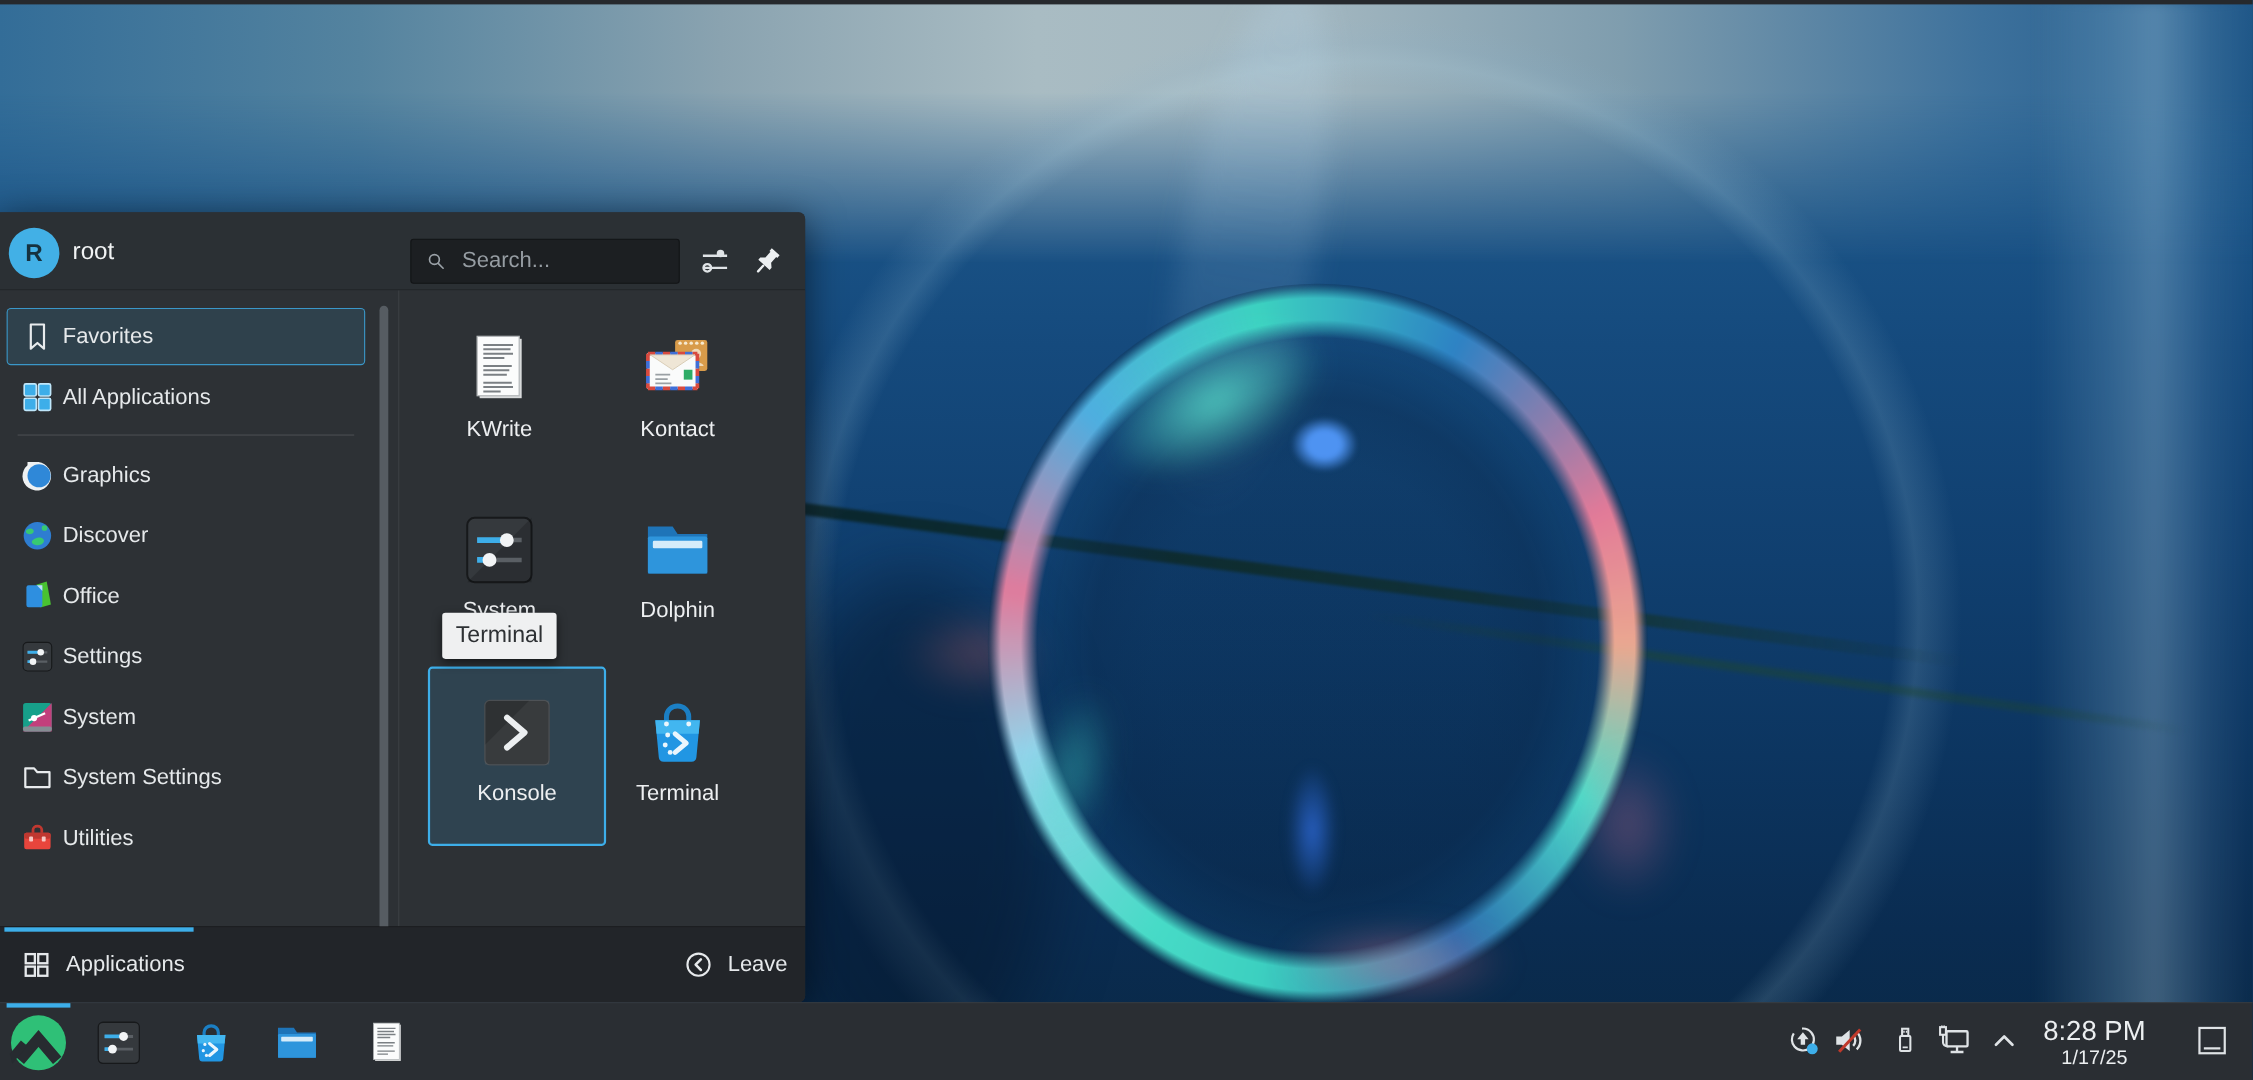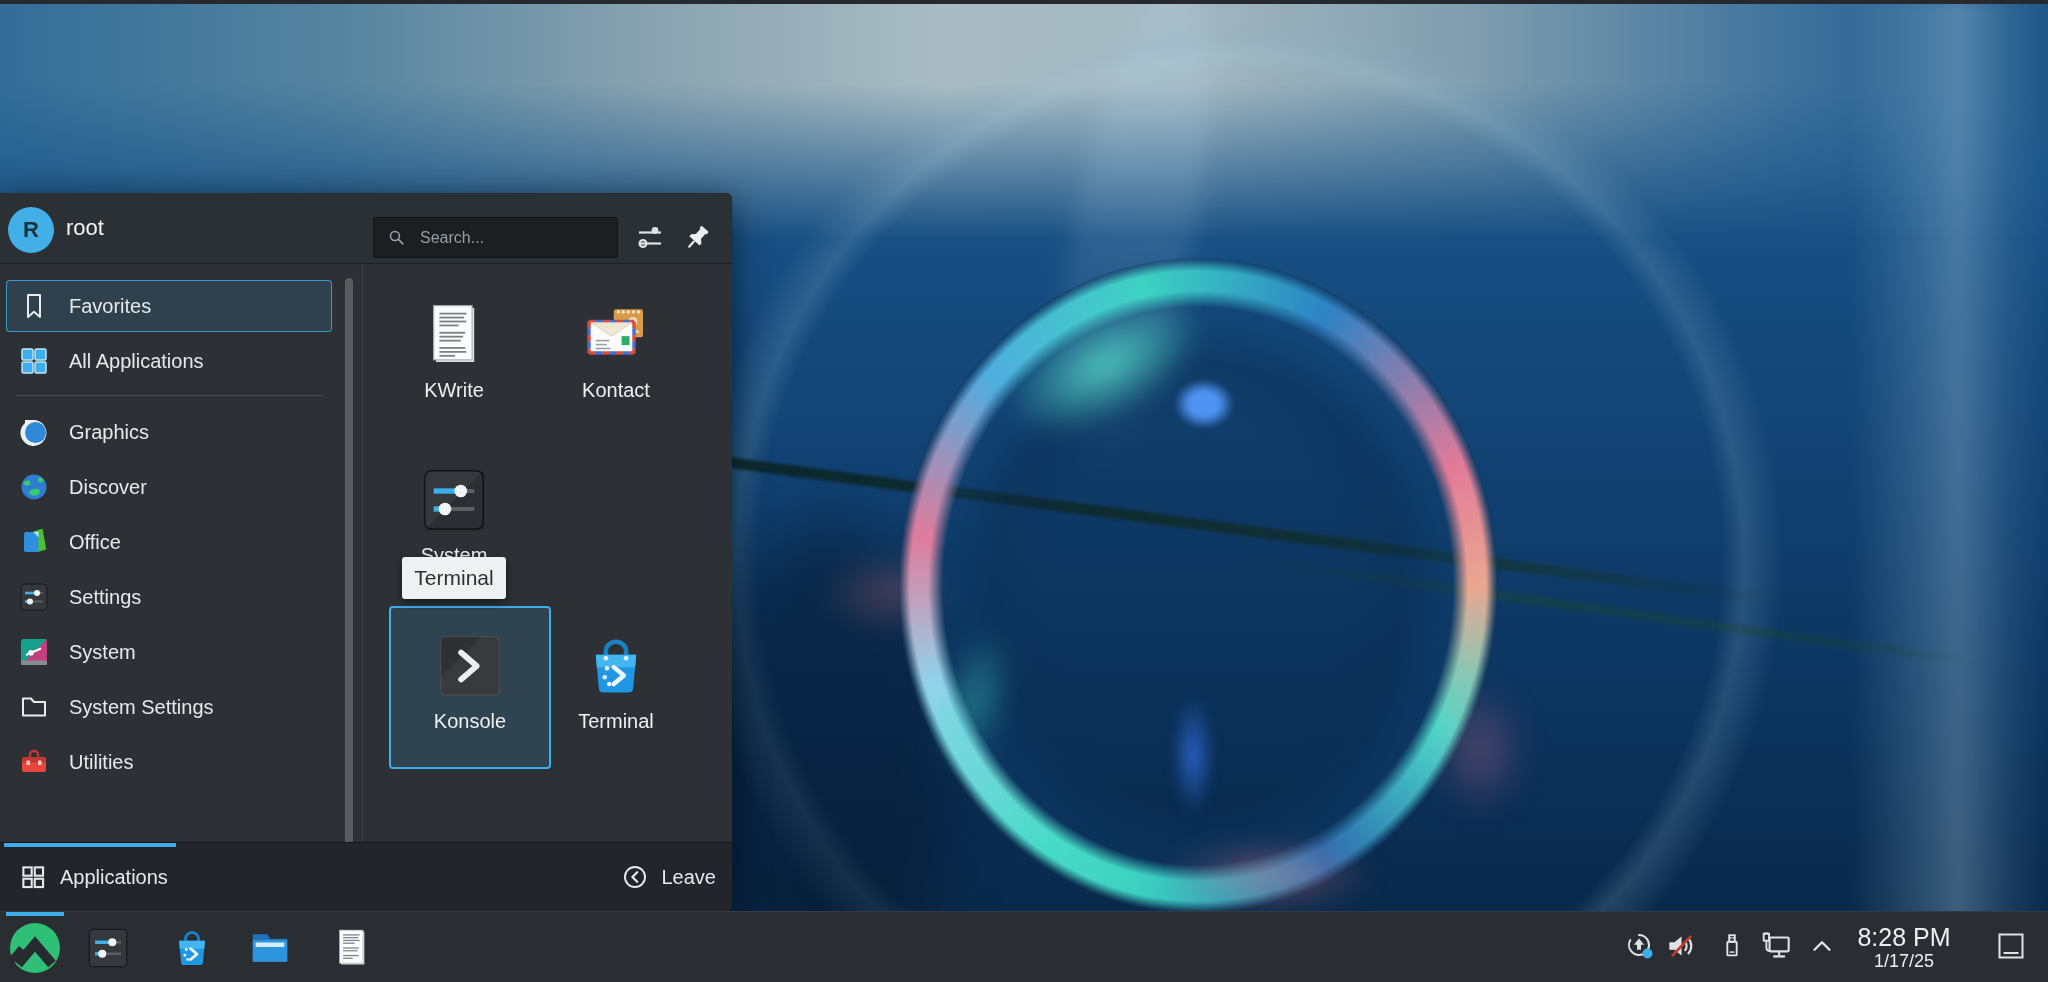--- a/index.html
+++ b/index.html
@@ -60,27 +60,27 @@
   .menu-header{position:relative;height:70px;flex:0 0 70px;background:#2b3034;
     border-bottom:1px solid rgba(0,0,0,.35);border-radius:0 6px 0 0;}
   .avatar{position:absolute;left:8px;top:14px;width:46px;height:46px;border-radius:50%;
     background:#42b0e6;display:flex;align-items:center;justify-content:center;
     color:#16323f;font-size:22px;font-weight:bold;}
   .username{position:absolute;left:66px;top:0;height:70px;display:flex;align-items:center;font-size:22px;color:#f1f3f4;}
   .search{position:absolute;left:373px;top:24px;width:245px;height:41px;box-sizing:border-box;
     background:#1c1f22;border:1px solid #121416;border-radius:3px;
     display:flex;align-items:center;padding-left:12px;gap:10px;}
   .search input{flex:1;background:transparent;border:none;outline:none;color:#ec4899;
-    font-size:16px;font-family:"Liberation Sans",sans-serif;min-width:0;}
+    font-size:20px;font-family:"Liberation Sans",sans-serif;min-width:0;}
   .search input::placeholder{color:#969da3;}
   .hbtn{position:absolute;top:26px;width:38px;height:38px;display:flex;align-items:center;justify-content:center;}
 
   .menu-body{position:relative;flex:1;background:#2d3135;}
   .sidebar{position:absolute;left:6px;top:16px;width:332px;}
-  .side-item{display:flex;align-items:center;height:52px;margin-bottom:3px;padding-left:11px;gap:19px;
+  .side-item{display:flex;align-items:center;height:52px;margin-bottom:3px;padding-left:11px;gap:7px;
     box-sizing:border-box;width:326px;border-radius:4px;border:1px solid transparent;font-size:20px;color:#e6e9eb;}
   .side-item.selected{background:rgba(61,174,233,.13);border-color:rgba(61,174,233,.8);}
   .side-sep{height:1px;background:rgba(255,255,255,.14);margin:8px 16px 10px 10px;}
   .scrollbar{position:absolute;left:345px;top:14px;width:8px;height:600px;border-radius:4px;background:#565c62;}
   .vdivider{position:absolute;left:362px;top:0;bottom:0;width:1px;background:rgba(255,255,255,.07);}
   .grid{position:absolute;left:366px;top:0;right:0;bottom:0;}
   .cell{position:absolute;width:162px;height:163px;box-sizing:border-box;border-radius:4px;border:2px solid transparent;
     display:flex;flex-direction:column;align-items:center;}
   .cell .ic{margin-top:22px;width:72px;height:72px;}
   .cell .lbl{margin-top:8px;font-size:20px;line-height:22px;color:#edeff1;text-align:center;max-width:130px;}
@@ -338,20 +338,30 @@
             <line x1="7" y1="12" x2="25" y2="12" stroke="#5a5f64" stroke-width="1.8"></line>
             <line x1="7" y1="12" x2="19" y2="12" stroke="#3daee9" stroke-width="2.4"></line>
             <circle cx="19" cy="12" r="2.8" fill="#f2f4f5"></circle>
             <line x1="7" y1="20" x2="25" y2="20" stroke="#5a5f64" stroke-width="1.8"></line>
             <line x1="7" y1="20" x2="12" y2="20" stroke="#3daee9" stroke-width="2.4"></line>
             <circle cx="12" cy="20" r="2.8" fill="#f2f4f5"></circle>
           </svg>
         </span>
         <span class="lbl">System Settings</span>
       </div>
+      <div class="cell c3">
+        <span class="ic">
+          <svg width="72" height="72" viewBox="0 0 64 64">
+            <path d="M8 13h20l4 6h24v32H8z" fill="#1e74b8"></path>
+            <rect x="8" y="21" width="48" height="30" rx="1.5" fill="#2e95dc"></rect>
+            <rect x="12" y="24.5" width="40" height="6" rx="1" fill="#d6ecfa"></rect>
+          </svg>
+        </span>
+        <span class="lbl">Dolphin</span>
+      </div>
       <div class="cell c4 selected">
         <span class="ic">
           <svg width="72" height="72" viewBox="0 0 64 64">
             <rect x="6" y="6" width="52" height="52" rx="4" fill="#2e3133" stroke="#4a4e52" stroke-width="1"></rect>
             <path d="M6 42L42 6h16v52H6z" fill="rgba(255,255,255,0.05)"></path>
             <path d="M24 20l14 12-14 12" stroke="#eceff1" stroke-width="5" fill="none" stroke-linecap="round" stroke-linejoin="round"></path>
           </svg>
         </span>
         <span class="lbl">Konsole</span>
       </div>

